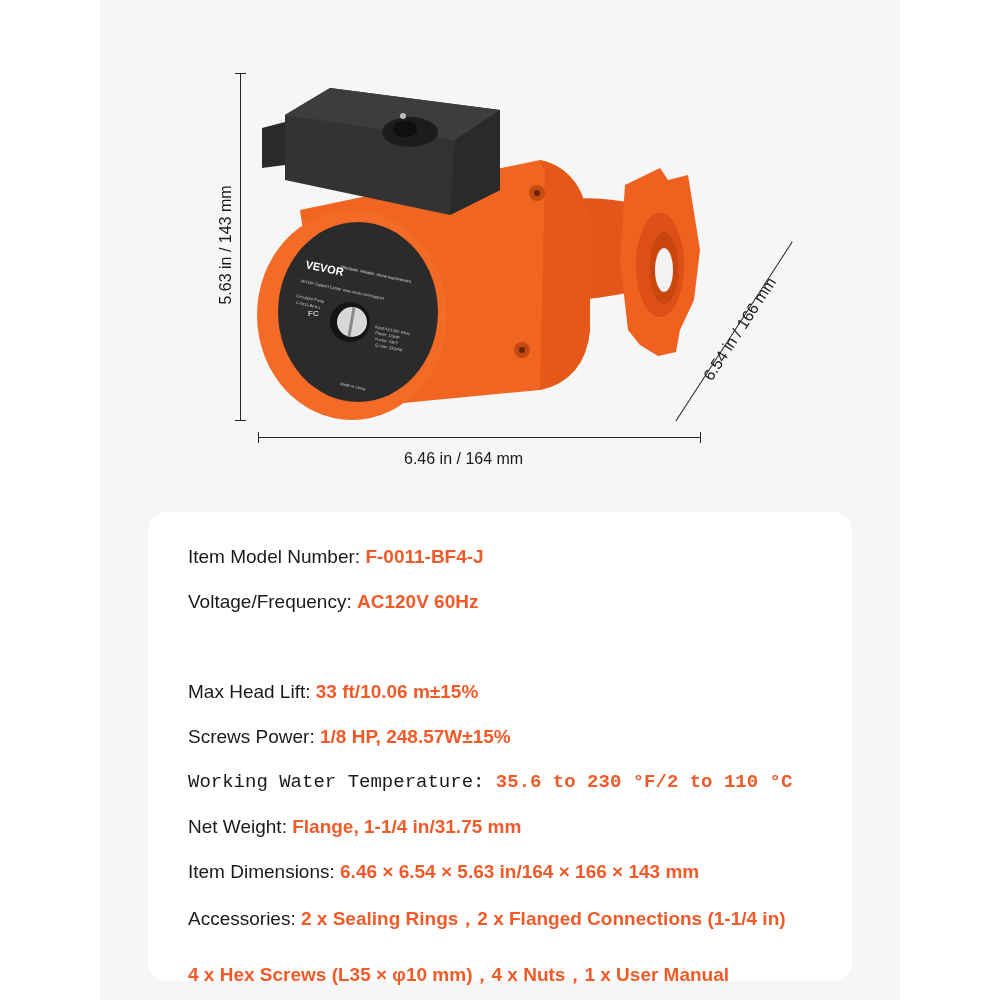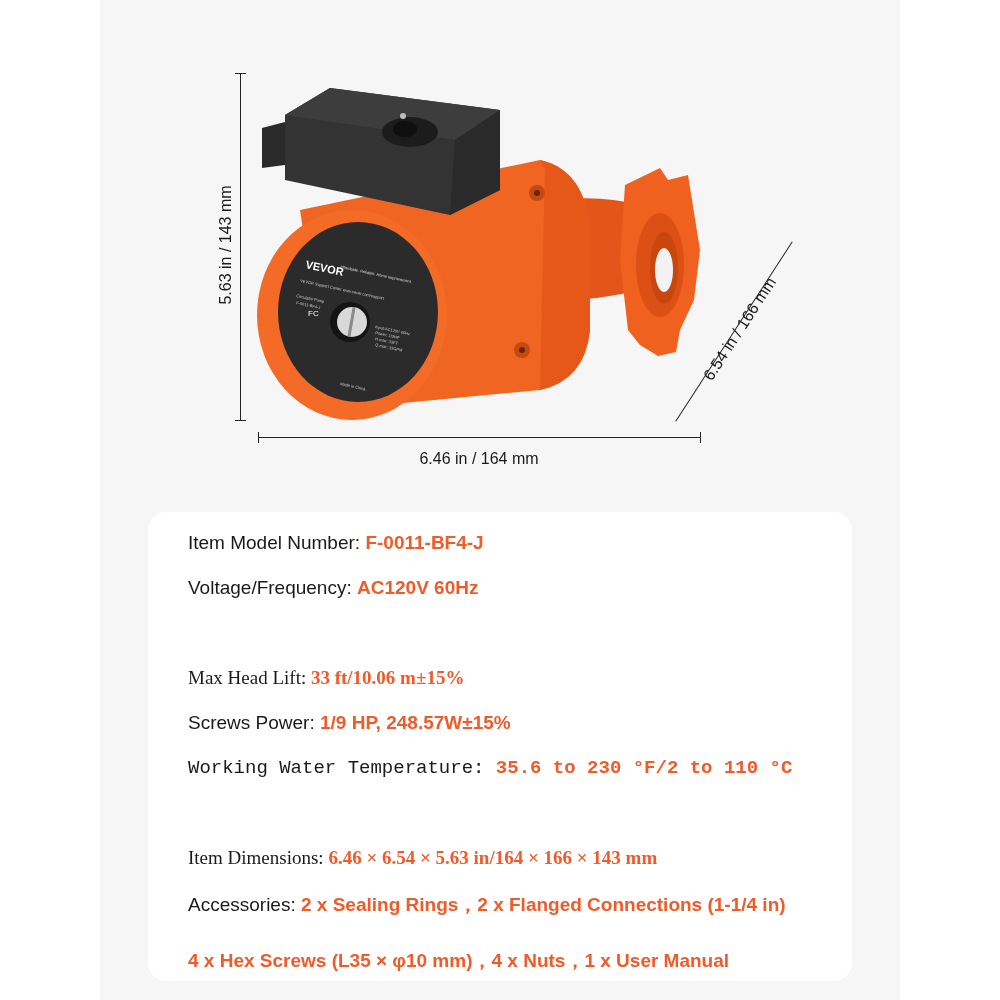--- a/index.html
+++ b/index.html
@@ -19,21 +19,21 @@
     position:absolute; color:#1a1a1a; font-size:16px; white-space:nowrap;
   }
   
   .pump { position:absolute; left:0; top:0; width:1000px; height:500px; }
 
   .card {
     position:absolute; left:148px; top:512px; width:704px; height:469px;
     background:#ffffff; border-radius:18px;
   }
   .row {
-    position:absolute; left:40px; font-size:19px; color:#1a1a1a; white-space:nowrap;
+    position:absolute; left:40px; font-size:19px; color:#1a1a1a; white-space:nowrap;margin-top:14px;
   }
   .row .k { color:#1a1a1a; }
   .row .v { color:#f15a29; font-weight:bold; }
 </style>
 </head>
 <body>
 
 <div class="panel"></div>
 
 <svg class="pump" viewBox="0 0 1000 500" width="1000" height="500">
@@ -84,42 +84,45 @@
 </svg>
 
 <div class="dim-line" style="left:240px; top:73px; width:1px; height:347px;"></div>
 <div class="dim-cap" style="left:235px; top:73px; width:11px; height:1px;"></div>
 <div class="dim-cap" style="left:235px; top:420px; width:11px; height:1px;"></div>
 <div class="dim-label" style="left:151px; top:236px; transform:rotate(-90deg); transform-origin:center; width:150px; text-align:center;">5.63 in / 143 mm</div>
 
 <div class="dim-line" style="left:258px; top:437px; width:443px; height:1px;"></div>
 <div class="dim-cap" style="left:258px; top:432px; width:1px; height:11px;"></div>
 <div class="dim-cap" style="left:700px; top:432px; width:1px; height:11px;"></div>
-<div class="dim-label" style="left:404px; top:450px; width:150px; text-align:center;">6.46 in / 164 mm</div>
+<div class="dim-label" style="left:404px; top:450px; width:150px; ">6.46 in / 164 mm</div>
 
 <div class="dim-line" style="left:627px; top:331px; width:214px; height:1px; transform:rotate(-57deg); transform-origin:center;"></div>
 <div class="dim-label" style="left:665px; top:320px; width:150px; text-align:center; transform:rotate(-57deg); transform-origin:center;">6.54 in / 166 mm</div>
 
 <div class="card">
   <div class="row" style="top:20px;">
     <span class="k">Item Model Number: </span><span class="v">F-0011-BF4-J</span>
   </div>
   <div class="row" style="top:65px;text-align:right;">
     <span class="k">Voltage/Frequency: </span><span class="v">AC120V 60Hz</span>
   </div>
-  <div class="row" style="top:155px;font-family:Liberation Serif, serif;">
+  <div class="row" style="top:155px;">
     <span class="k">Max Head Lift: </span><span class="v">33 ft/10.06 m±15%</span>
   </div>
   <div class="row" style="top:200px;">
-    <span class="k">Screws Power: </span><span class="v">1/9 HP, 248.57W±15%</span>
+    <span class="k">Screws Power: </span><span class="v">1/8 HP, 248.57W±15%</span>
   </div>
   <div class="row" style="top:245px;font-family:Liberation Mono, monospace;">
     <span class="k">Working Water Temperature: </span><span class="v">35.6 to 230 °F/2 to 110 °C</span>
   </div>
-  <div class="row" style="top:335px;font-family:Liberation Serif, serif;">
+  <div class="row" style="top:290px;">
+    <span class="k">Net Weight: </span><span class="v">Flange, 1-1/4 in/31.75 mm</span>
+  </div>
+  <div class="row" style="top:335px;">
     <span class="k">Item Dimensions: </span><span class="v">6.46 × 6.54 × 5.63 in/164 × 166 × 143 mm</span>
   </div>
   <div class="row" style="top:380px;">
     <span class="k">Accessories: </span><span class="v">2 x Sealing Rings，2 x Flanged Connections (1-1/4 in)</span>
   </div>
   <div class="row" style="top:436px;">
     <span class="k"></span><span class="v">4 x Hex Screws (L35 × φ10 mm)，4 x Nuts，1 x User Manual</span>
   </div>
 </div>
 

